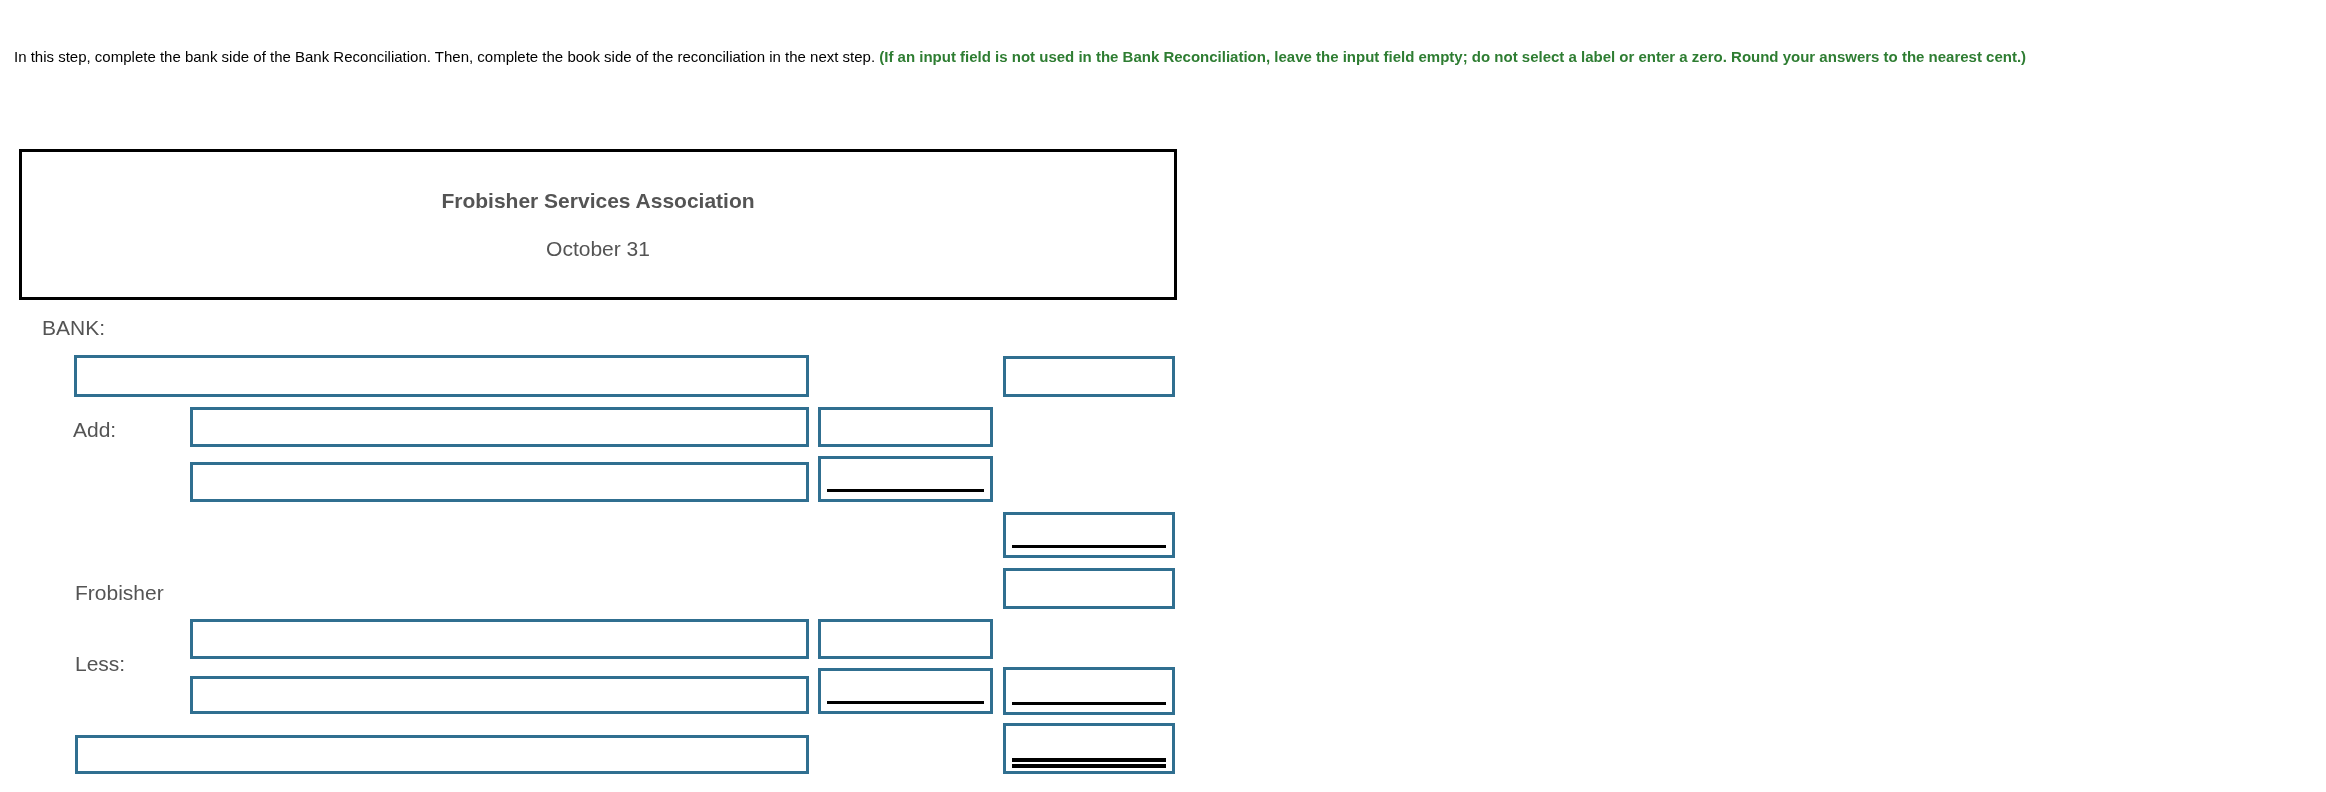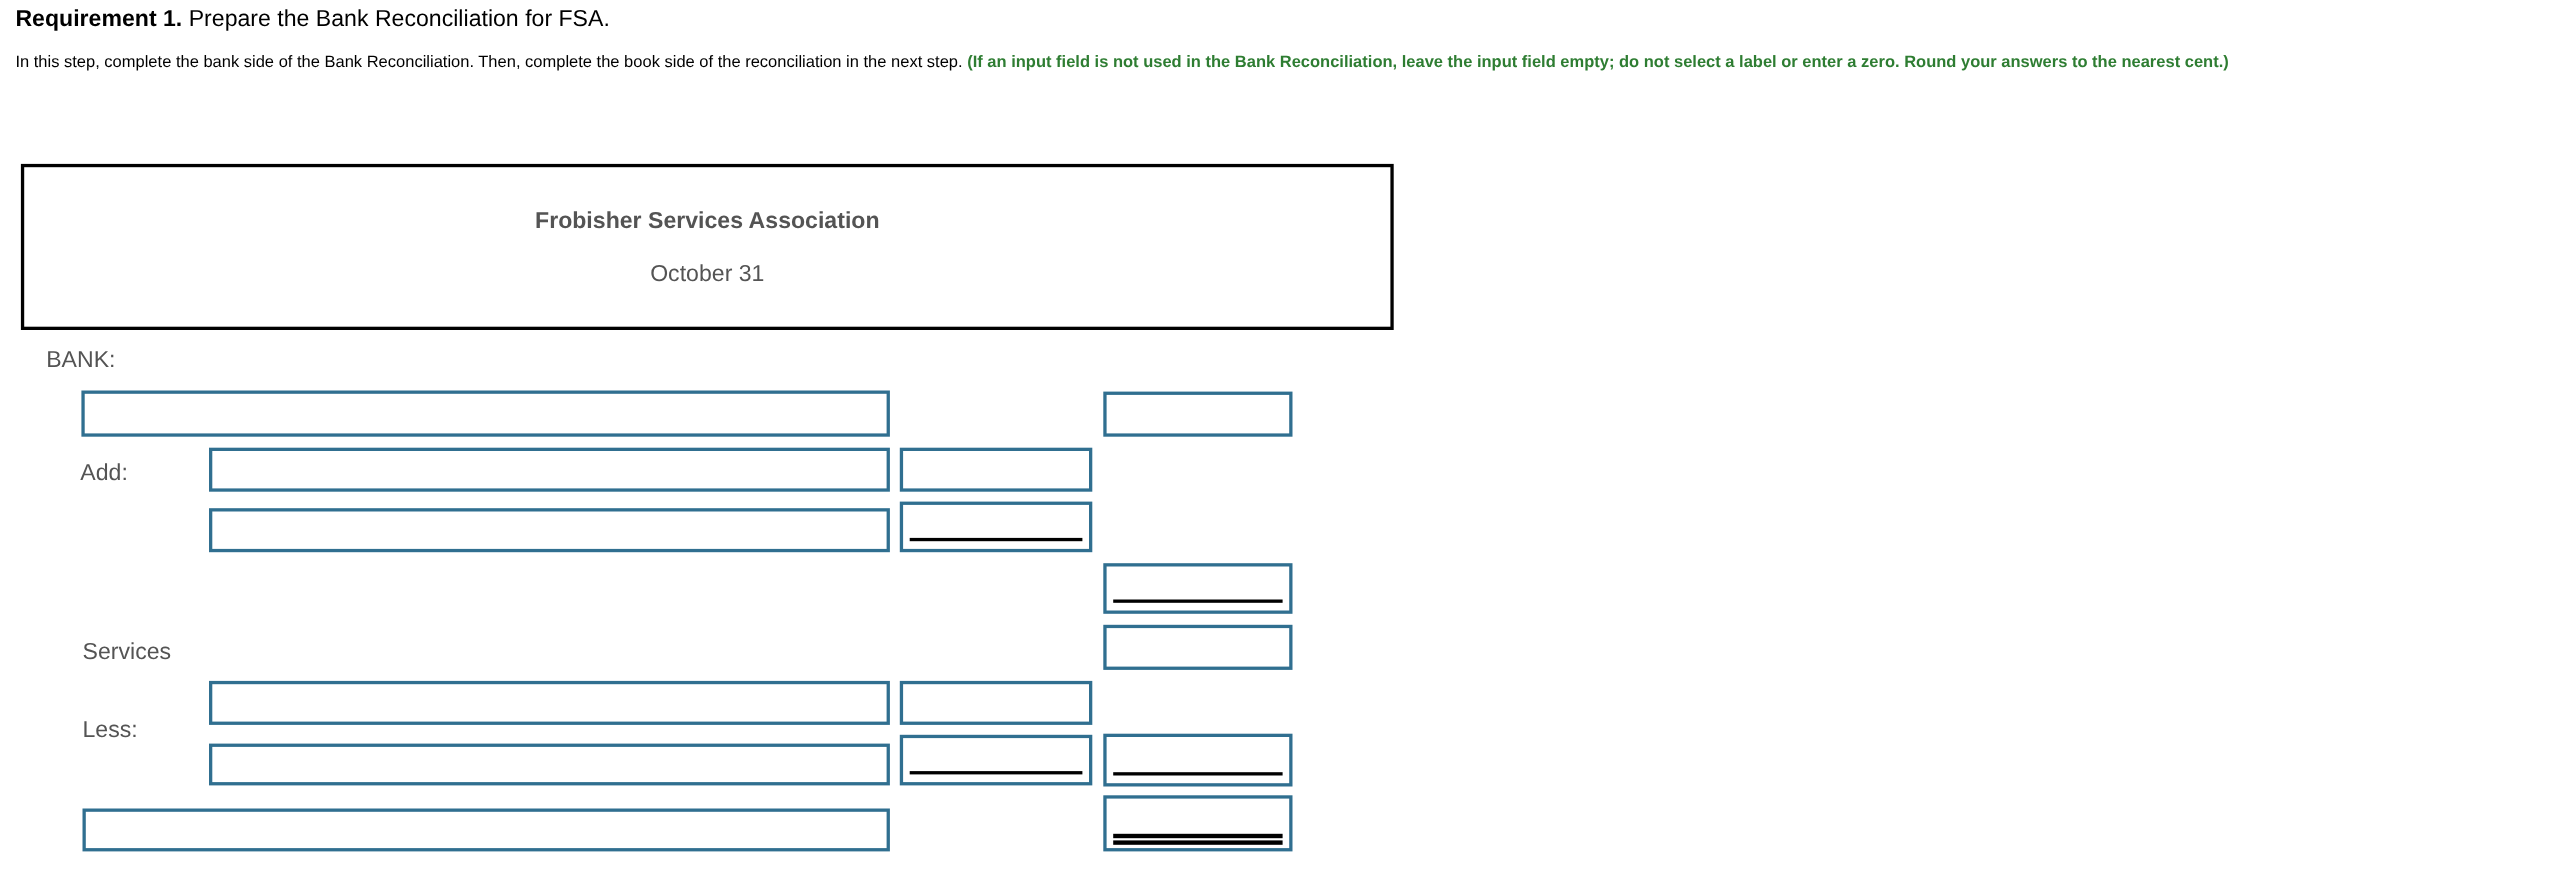--- a/index.html
+++ b/index.html
@@ -16,21 +16,21 @@
     position:absolute;left:14px;top:5px;
     font-size:21px;line-height:26px;color:var(--body-text,#000);
     white-space:nowrap;
   }
   .instructions{
     position:absolute;left:14px;top:42px;width:2300px;
     font-size:15px;line-height:29px;margin:0;color:var(--body-text,#000);
   }
   .em{color:var(--emphasis-green,#2e7d32);font-weight:bold;}
   .stmt-header{
-    position:absolute;left:19px;top:149px;width:1248px;height:151px;
+    position:absolute;left:19px;top:149px;width:1158px;height:151px;
     box-sizing:border-box;border:3px solid #000;background:#fff;
     display:flex;flex-direction:column;justify-content:center;align-items:center;
     font-size:21px;line-height:48px;color:var(--header-text,#545454);
     text-align:center;
   }
   .stmt-header .company{font-weight:bold;}
   .lbl{
     position:absolute;font-size:21px;line-height:24px;
     color:var(--header-text,#545454);white-space:nowrap;
   }
@@ -51,21 +51,20 @@
   }
   .rule.single{bottom:7px;}
   .rule.dbl-top{bottom:9px;height:4px;}
   .rule.dbl-bottom{bottom:3px;height:4px;}
 </style>
 </head>
 <body>
 
 <div class="screen">
 
-  <div class="req"><b>Requirement 1.</b><span> Prepare the Bank Reconciliation for FSA.</span></div>
 
   <p class="instructions"><span>In this step, complete the bank side of the Bank Reconciliation. Then, complete the book side of the reconciliation in the next step. </span><b class="em">(If an input field is not used in the Bank Reconciliation, leave the input field empty; do not select a label or enter a zero. Round your answers to the nearest cent.)</b></p>
 
   <div class="stmt-header">
     <div class="company">Frobisher Services Association</div>
     <div>October 31</div>
   </div>
 
   <div class="lbl" style="left:42px;top:316px">BANK:</div>
 
@@ -90,21 +89,21 @@
   <div class="box" style="left:818px;top:456px;width:175px;height:46px">
     <input value="" style="">
     <div class="rule single"></div>
   </div>
 
   <div class="box" style="left:1003px;top:512px;width:172px;height:46px">
     <input value="" style="">
     <div class="rule single"></div>
   </div>
 
-  <div class="lbl" style="left:75px;top:581px">Services</div>
+  <div class="lbl" style="left:75px;top:581px">Frobisher</div>
   <div class="box" style="left:1003px;top:568px;width:172px;height:41px">
     <input value="" style="">
   </div>
 
   <div class="lbl" style="left:75px;top:652px">Less:</div>
   <div class="box" style="left:190px;top:619px;width:619px;height:40px">
     <input value="" style="">
   </div>
   <div class="box" style="left:818px;top:619px;width:175px;height:40px">
     <input value="" style="">

